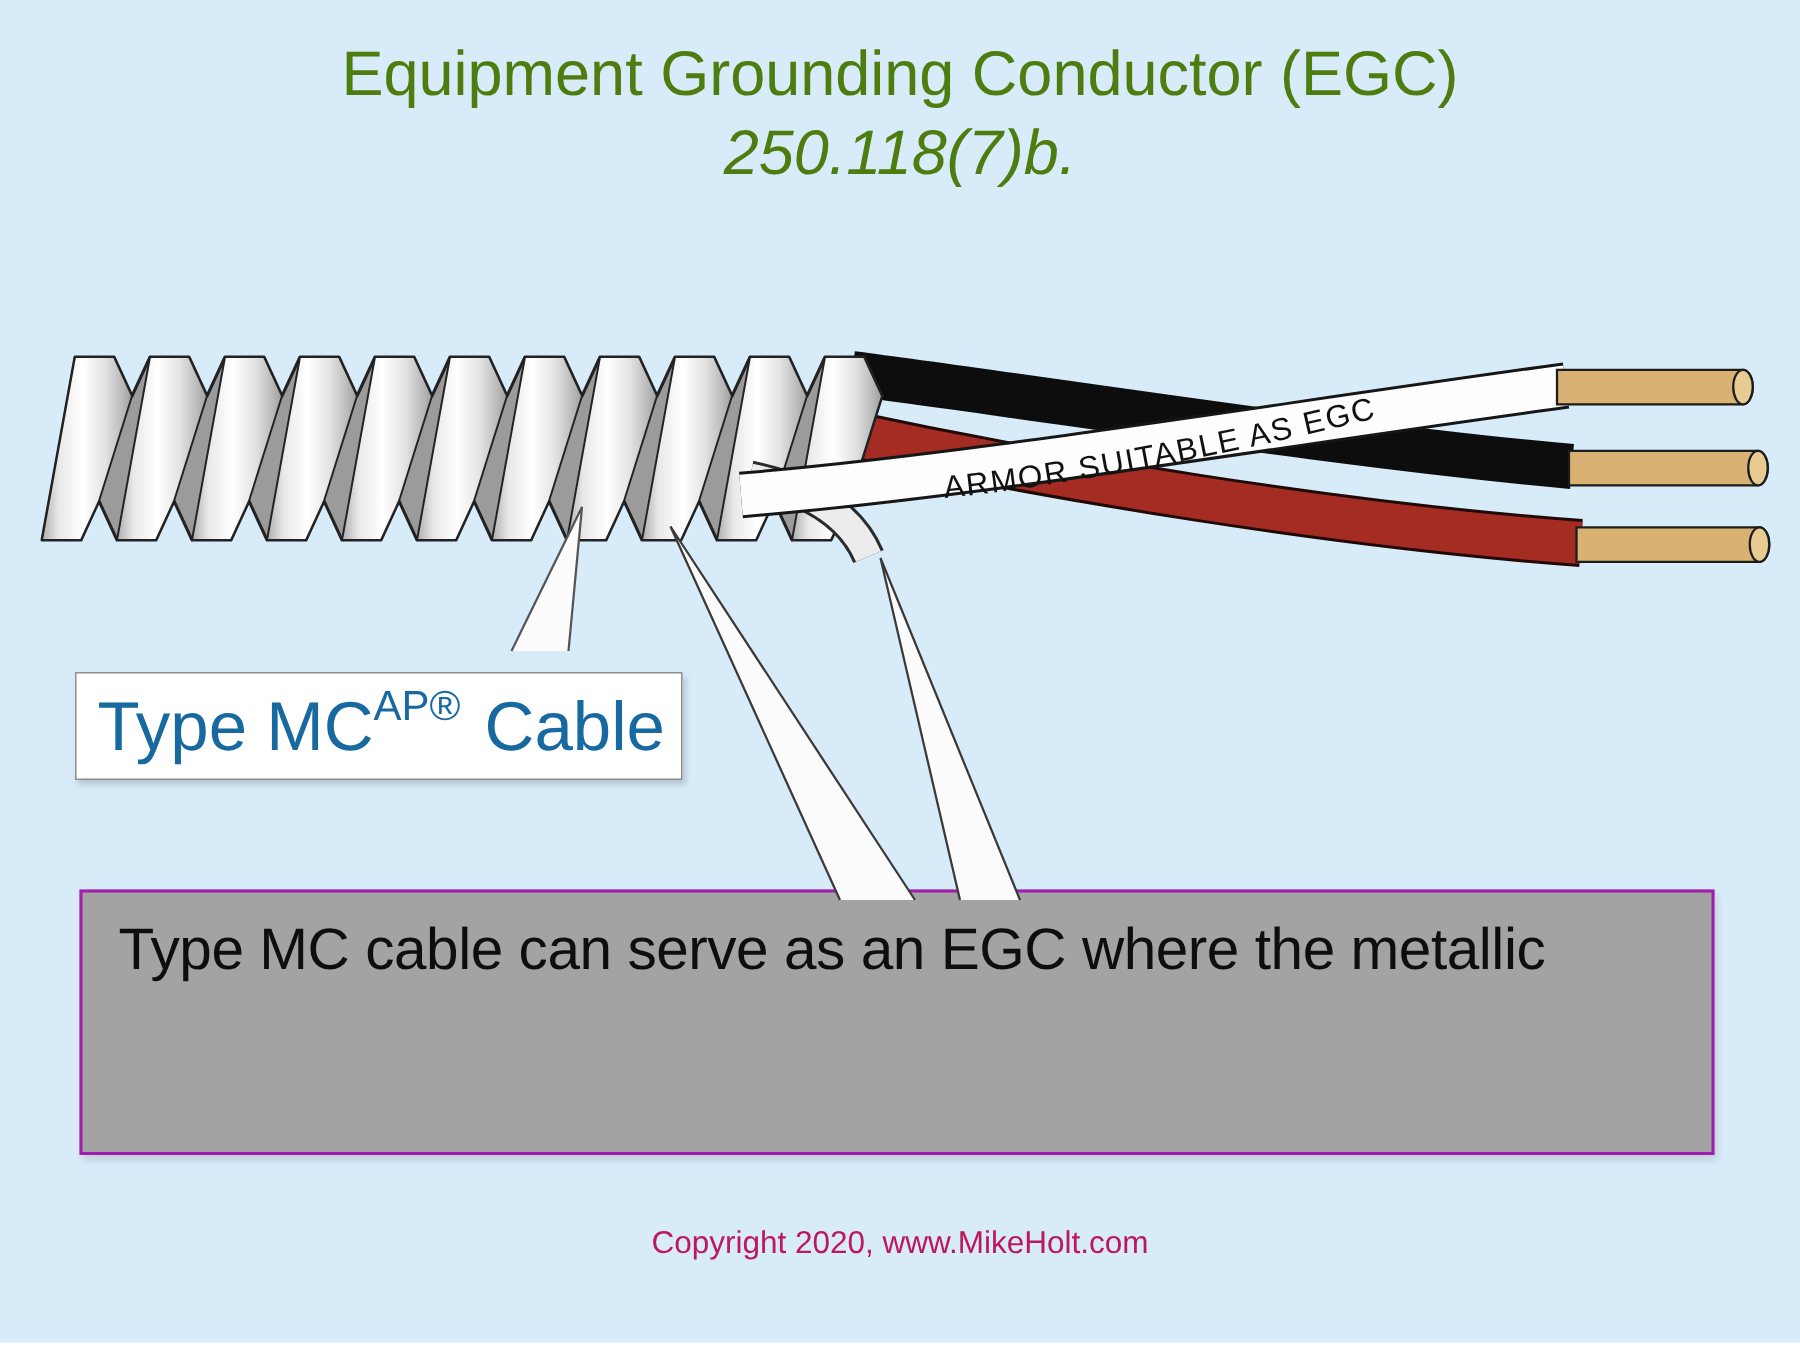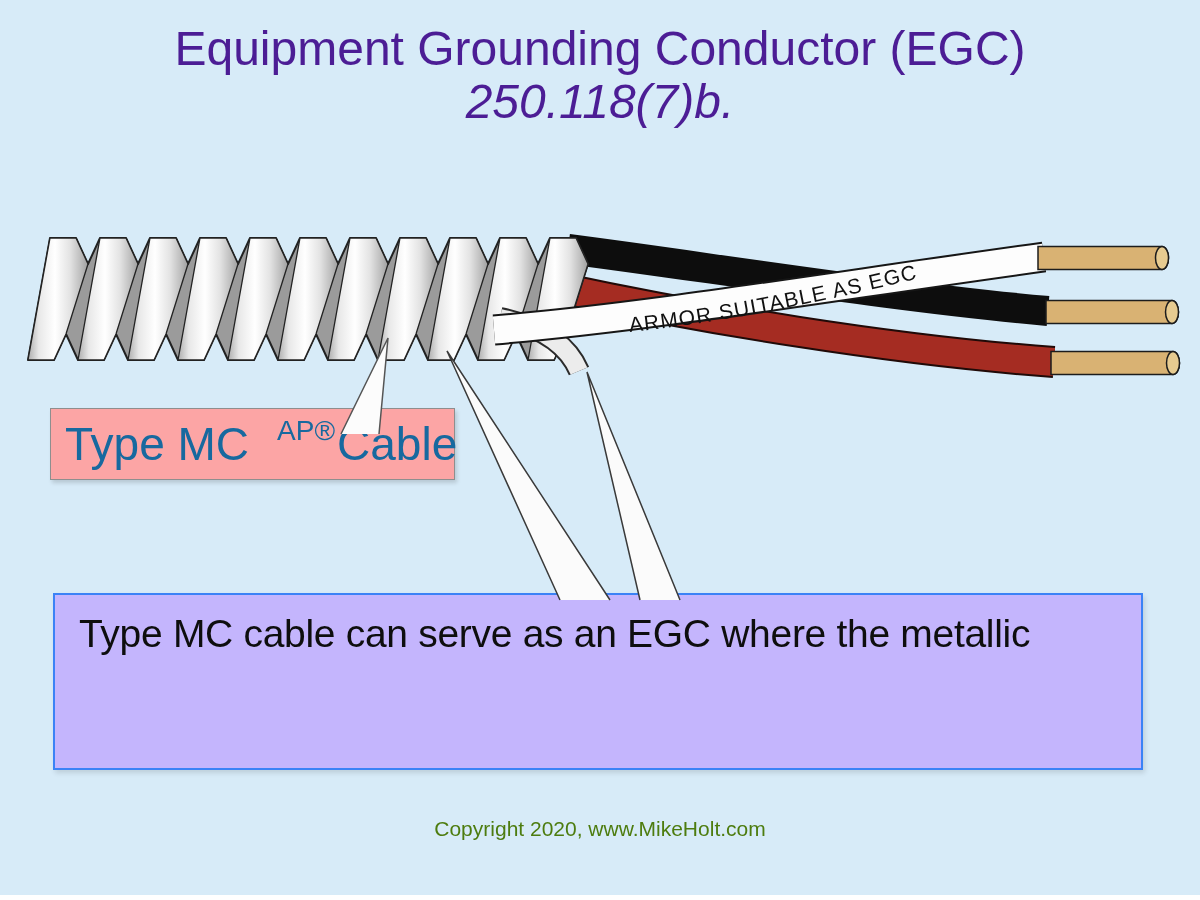--- a/index.html
+++ b/index.html
@@ -2,45 +2,45 @@
 <html><head>
 <meta charset="utf-8">
 <style>
   html,body{margin:0;padding:0;}
   .canvas{
     position:relative;width:1200px;height:900px;
     background:#d7ebf8;overflow:hidden;
     font-family:"Liberation Sans",sans-serif;color:#101010;
   }
   .title-block{position:absolute;top:22px;left:0;width:1200px;text-align:center;
-    font-size:48px;line-height:53px;color:#4c1d95;}
+    font-size:42px;line-height:53px;color:#4d7c0f;}
   .title-line{white-space:nowrap;}
   .title-line.italic{font-style:italic;}
   svg.layer{position:absolute;left:0;top:0;}
   #overlay-svg{pointer-events:none;}
   .label-box{
-    position:absolute;left:50px;top:408px;width:389px;height:70px;
-    background:#fca5a5;border:1.5px solid #8e8e8e;
+    position:absolute;left:50px;top:448px;width:389px;height:70px;
+    background:#ffffff;border:1.5px solid #8e8e8e;
     box-shadow:2px 3px 4px rgba(0,0,0,0.15);
     display:flex;align-items:center;padding-left:14px;
     font-size:46px;color:#17699f;white-space:nowrap;
   }
-  .label-box .sup{font-size:28px;position:relative;top:-13px;margin-left:28px;}
-  .label-box .suffix{margin-left:2px;}
+  .label-box .sup{font-size:28px;position:relative;top:-13px;}
+  .label-box .suffix{margin-left:16px;}
   .text-box{
     position:absolute;left:53px;top:593px;width:1062px;height:161px;
-    background:#c4b5fd;border:2px solid #3b82f6;
+    background:#a3a3a3;border:2px solid #a21caf;
     box-shadow:2px 3px 5px rgba(0,0,0,0.12);
     padding:12px 0 0 24px;
     font-size:39px;letter-spacing:-0.3px;line-height:53px;color:#0e0e0e;
   }
   .text-box .bodyline{white-space:nowrap;}
   .copyright{
     position:absolute;top:817px;left:0;width:1200px;text-align:center;
-    font-size:21px;color:#4d7c0f;
+    font-size:21px;color:#be185d;
   }
   .bottom-strip{position:absolute;left:0;bottom:0;width:1200px;height:5px;background:#ffffff;}
   .armor-text{font-family:"Liberation Sans",sans-serif;font-size:21px;letter-spacing:1.2px;fill:#111;}
 </style>
 </head>
 <body>
 
 <div class="canvas">
 
   <div class="title-block">

